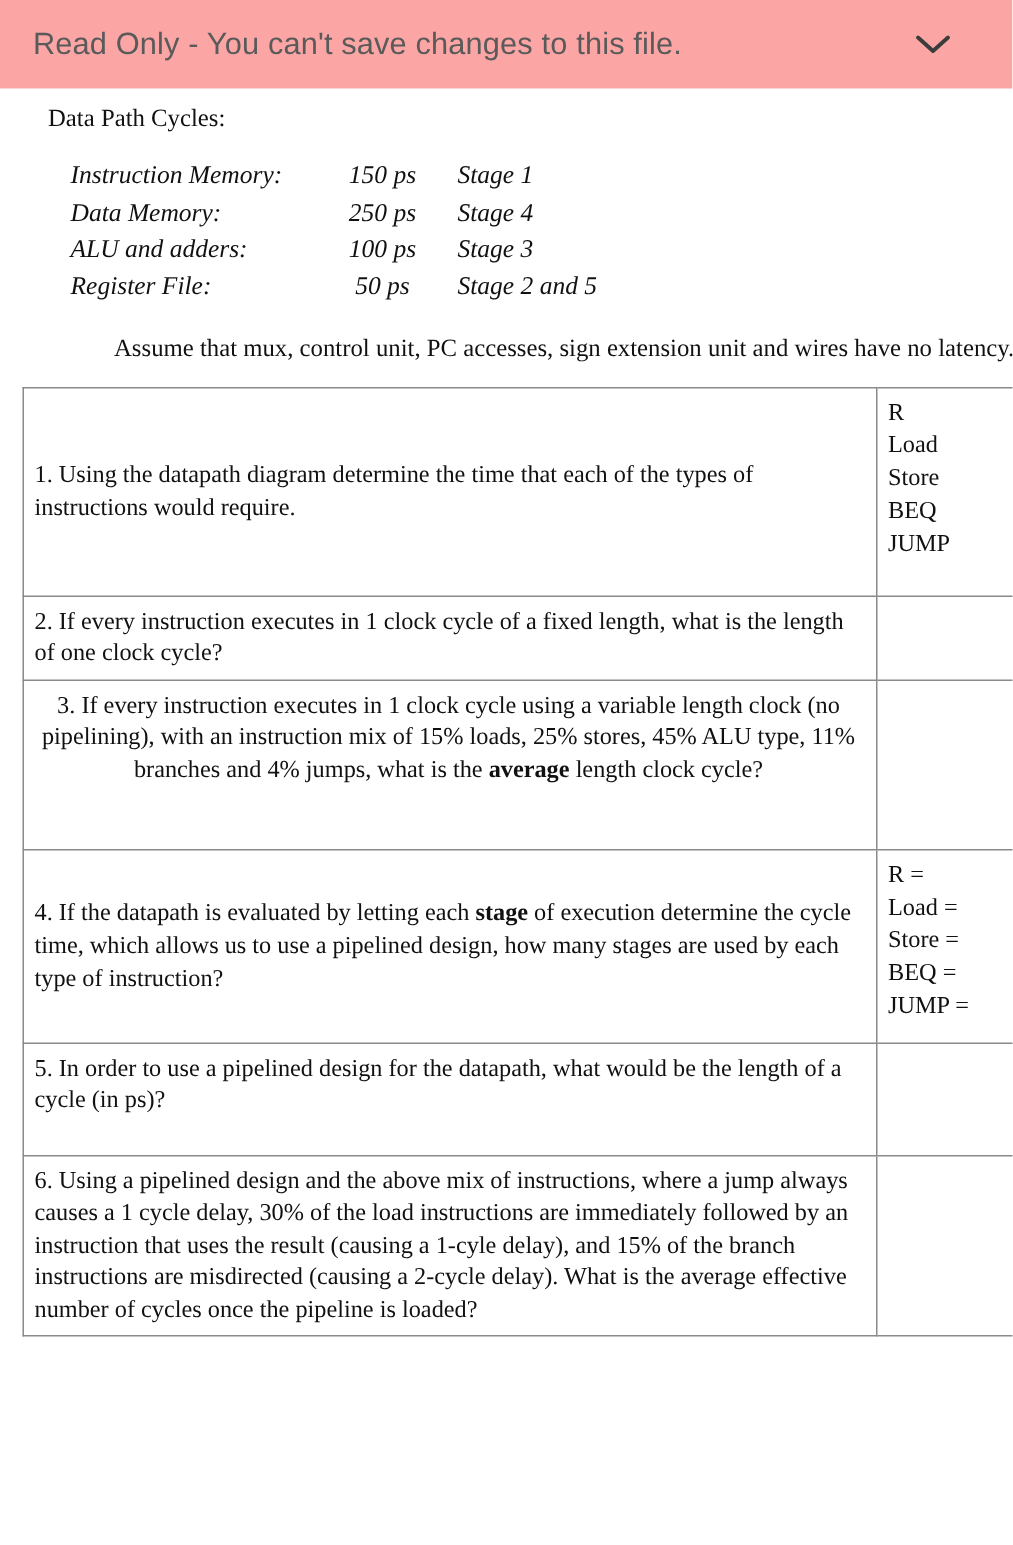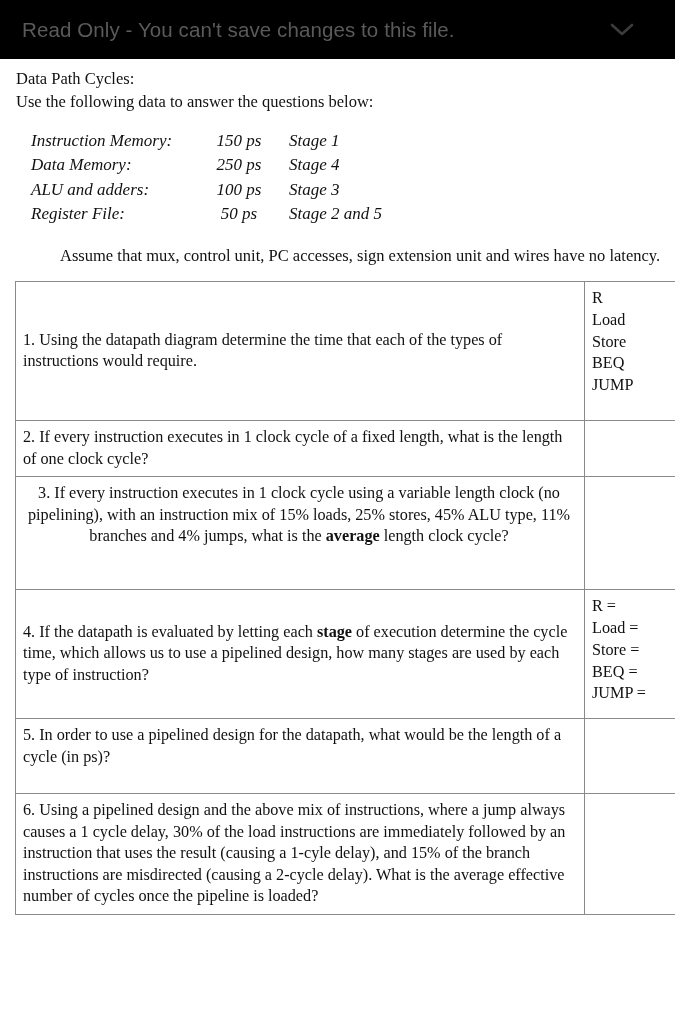--- a/index.html
+++ b/index.html
@@ -16,21 +16,21 @@
     color: #111111;
   }
 
   
   .readonly-bar {
     position: absolute;
     left: 0;
     top: 0;
     width: 675px;
     height: 59px;
-    background: #000000;
+    background: #fca5a5;
     display: flex;
     align-items: center;
     box-sizing: border-box;
     padding: 0 16px 0 22px;
   }
   .readonly-text {
     font-family: "Liberation Sans", sans-serif;
     font-size: 20.5px;
     color: #5a5a5a;
     letter-spacing: 0.1px;
@@ -50,21 +50,21 @@
 
   
   .doc {
     position: absolute;
     left: 0;
     top: 59px;
     width: 675px;
   }
 
   .intro {
-    padding: 8px 14px 0 16px;
+    padding: 8px 14px 0 32px;
     font-size: 16.5px;
     line-height: 1.42;
   }
   .intro-line { white-space: nowrap; }
 
   .spec-table {
     border-collapse: collapse;
     margin: 15px;
     font-style: italic;
     font-size: 17px;
@@ -123,21 +123,20 @@
         <path d="M3 3 L13 12 L23 3" fill="none" stroke="#3c3c3c" stroke-width="2.6" stroke-linecap="round" stroke-linejoin="round"></path>
       </svg>
     </span>
   </div>
 </div>
 
 <div class="doc">
 
   <div class="intro">
     <div class="intro-line">Data Path Cycles:</div>
-    <div class="intro-line">Use the following data to answer the questions below:</div>
 
     <table class="spec-table">
       <tbody>
           <tr>
         <td class="spec-name">Instruction Memory:</td>
         <td class="spec-value">150 ps</td>
         <td class="spec-stage">Stage 1</td>
       </tr>
       <tr>
         <td class="spec-name">Data Memory:</td>

